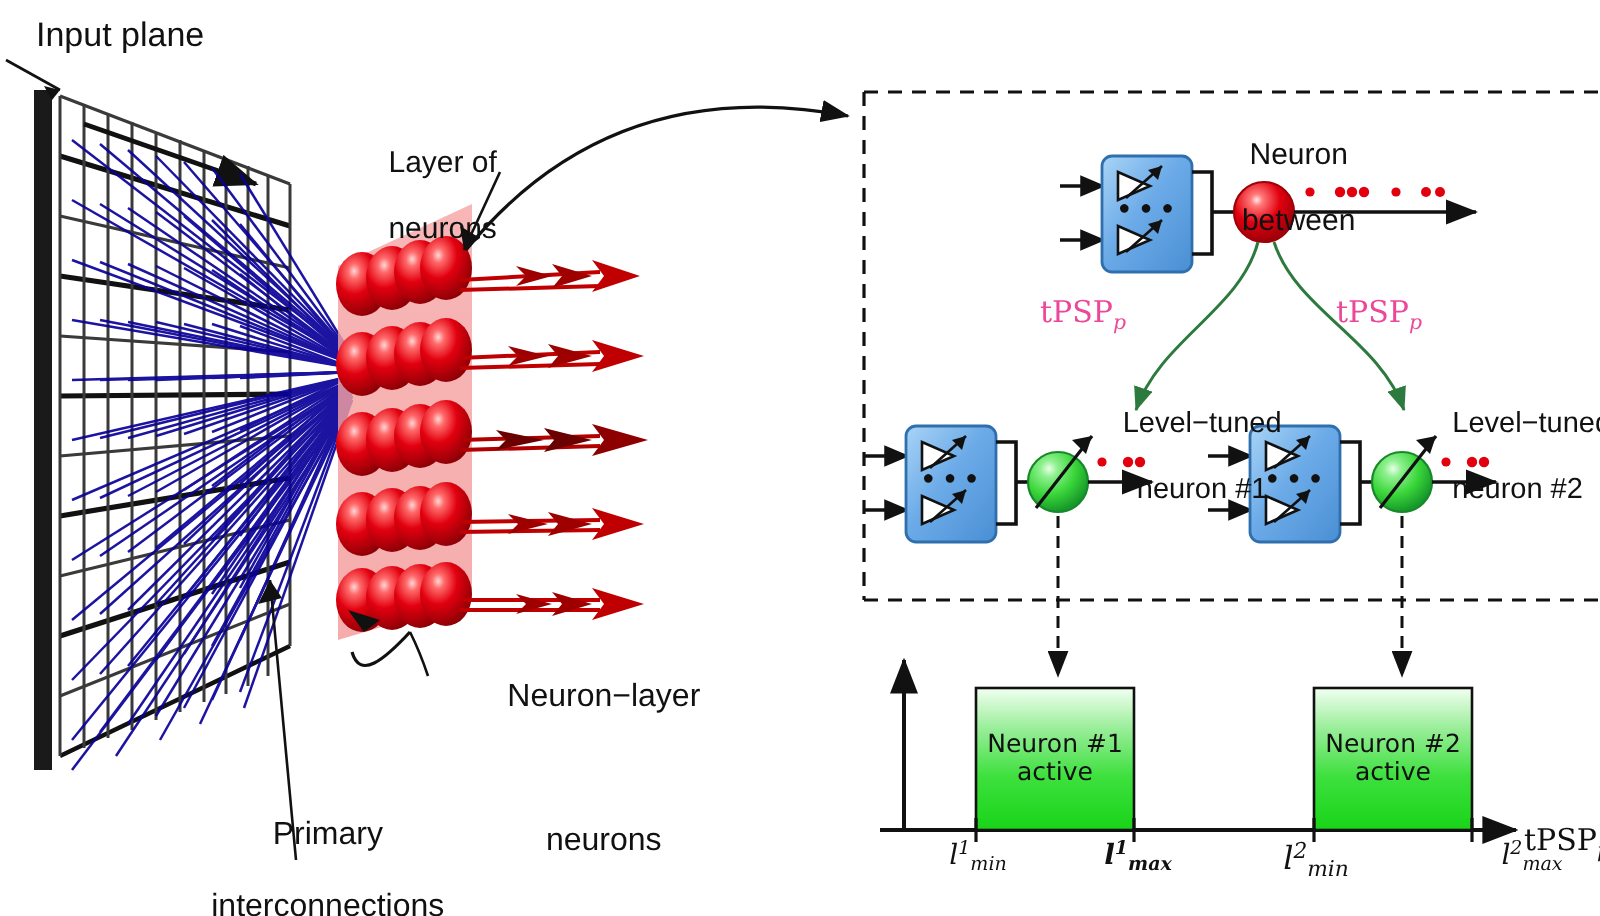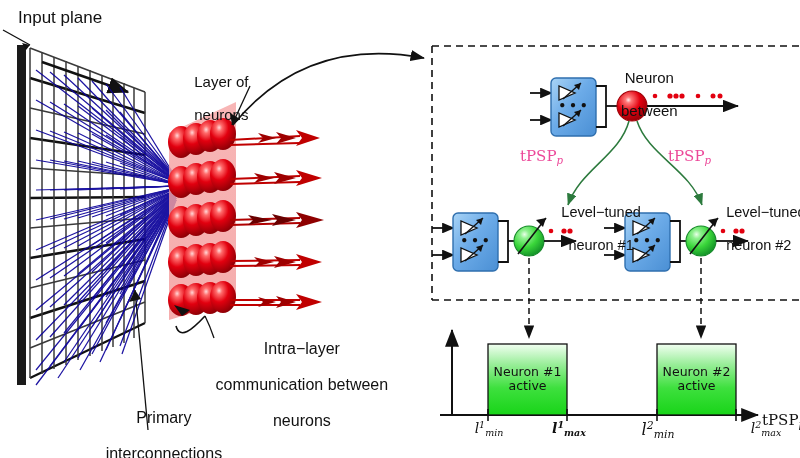--- a/index.html
+++ b/index.html
@@ -419,22 +419,22 @@
 
   <div class="lbl" style="left:18px;top:8px;width:160px;text-align:left;font-size:17px;">Input plane</div>
 
   <div class="lbl" style="left:158px;top:57px;width:110px;font-size:15px;">
     <span>Layer of</span><br>
     <span>neurons</span>
   </div>
 
 
   <div class="lbl" style="left:168px;top:322px;width:250px;font-size:16px;">
-    <span>Intra−layer</span><br>
-    <span>communication between</span><br>
+    <span>Neuron−layer</span><br>
+    <br>
     <span>neurons</span>
   </div>
 
   <div class="lbl" style="left:70px;top:391px;width:170px;font-size:16px;">
     <span>Primary</span><br>
     <span>interconnections</span>
   </div>
 
   <div class="lbl" style="left:596px;top:53px;width:90px;font-size:15px;">
     <span>Neuron</span><br>

